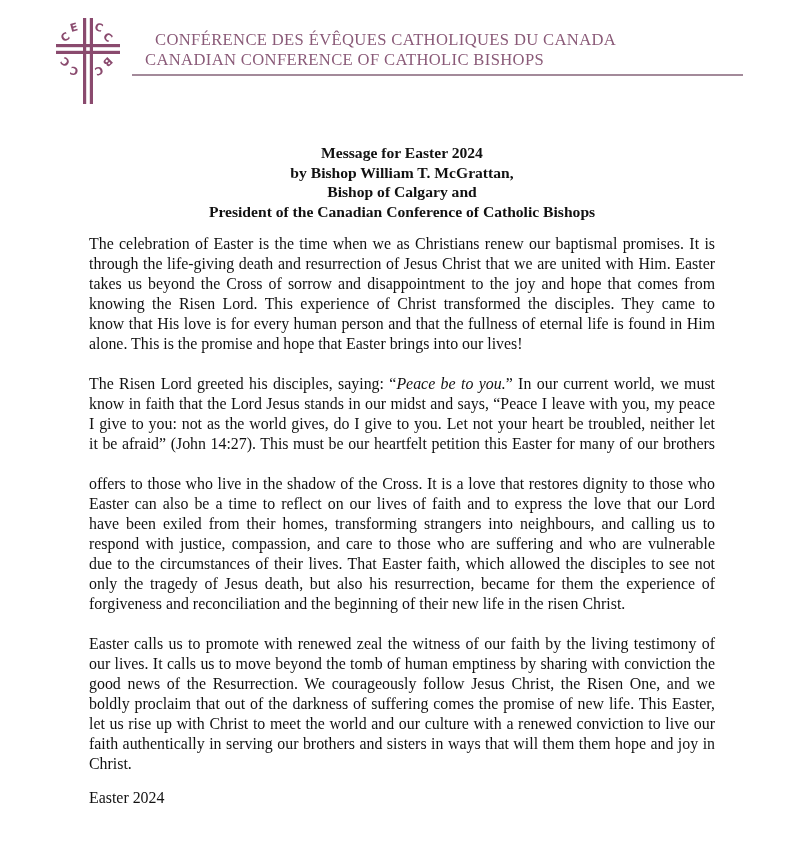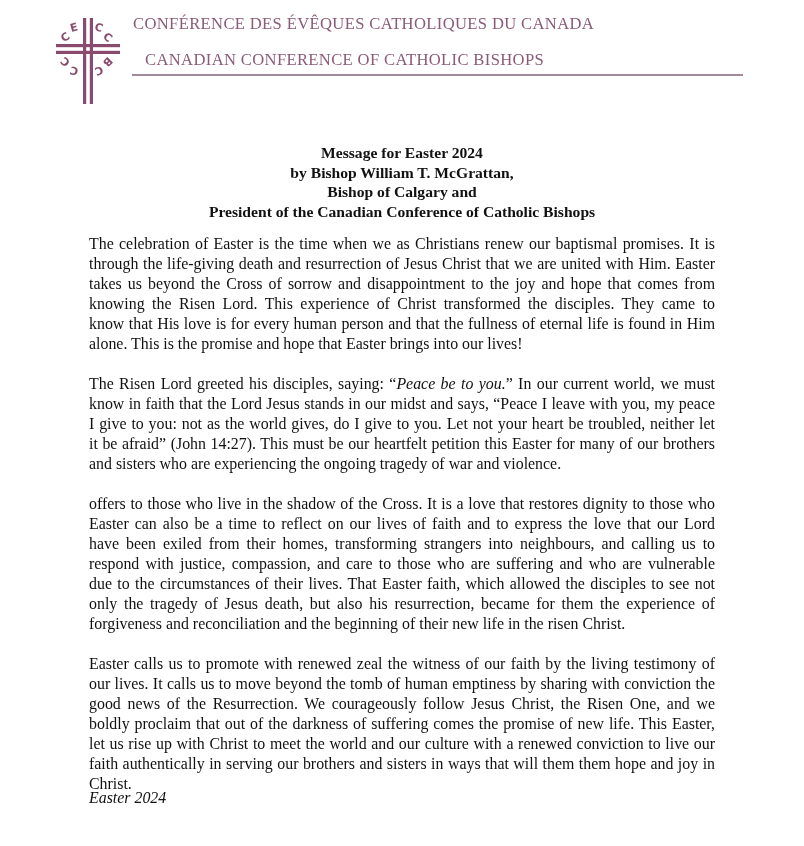--- a/index.html
+++ b/index.html
@@ -6,37 +6,37 @@
     body {
       width: 804px; height: 846px; position: relative; overflow: hidden;
       font-family: "Liberation Serif", "DejaVu Serif", serif; color: #111;
     }
     .letterhead { position: absolute; left: 0; top: 0; width: 804px; height: 110px; }
     .logo { position: absolute; left: 56px; top: 18px; width: 64px; height: 86px; }
     .org-line {
       position: absolute; left: 133px; font-size: 16.6px; letter-spacing: 0.35px;
       color: #8a5a78; white-space: nowrap; font-family: "Liberation Serif", "DejaVu Serif", serif;
     }
-    .org-fr { top: 14px; }
+    .org-fr { top: 30px; margin-left: 22px; }
     .org-en { top: 50px; margin-left: 12px; }
     .rule { position: absolute; left: 132px; top: 74px; width: 611px; height: 2px; background: #a38a9a; }
     .title-block {
       position: absolute; left: 0; top: 143px; width: 804px; text-align: center;
       font-weight: bold; font-size: 15.6px; line-height: 19.5px;
     }
     .title-block div { white-space: nowrap; }
     .body {
       position: absolute; left: 89px; top: 234px; width: 626px;
       font-size: 15.9px; line-height: 20px; text-align: justify;
     }
     .body p { margin: 0 0 20px 0; }
     .body .line { display: block; text-align: justify; text-align-last: justify; white-space: nowrap; }
     .body .line.last { text-align-last: left; }
     .body .line { white-space: normal; }
-    .closing { position: absolute; left: 89px; top: 789px; font-size: 15.9px; font-style: italic; }
+    .closing { position: absolute; left: 89px; top: 789px; font-size: 15.9px; }
   </style>
 </head>
 <body>
 
 <div class="letterhead">
   <svg class="logo" viewBox="0 0 64 86">
     <g fill="none" stroke="#8a4a6e">
 
       <rect x="27" y="0" width="3.2" height="86" fill="#8a4a6e" stroke="none"></rect>
       <rect x="33.8" y="0" width="3.2" height="86" fill="#8a4a6e" stroke="none"></rect>
@@ -74,21 +74,20 @@
     <span class="line">takes us beyond the Cross of sorrow and disappointment to the joy and hope that comes from</span>
     <span class="line">knowing the Risen Lord. This experience of Christ transformed the disciples. They came to</span>
     <span class="line">know that His love is for every human person and that the fullness of eternal life is found in Him</span>
     <span class="line last">alone. This is the promise and hope that Easter brings into our lives!</span>
   </p>
   <p>
     <span class="line"><span>The Risen Lord greeted his disciples, saying: “</span><em>Peace be to you.</em><span>” In our current world, we must</span></span>
     <span class="line">know in faith that the Lord Jesus stands in our midst and says, “Peace I leave with you, my peace</span>
     <span class="line">I give to you: not as the world gives, do I give to you. Let not your heart be troubled, neither let</span>
     <span class="line">it be afraid” (John 14:27). This must be our heartfelt petition this Easter for many of our brothers</span>
-    <span class="line last">and sisters who are experiencing the ongoing tragedy of war and violence.</span>
   </p>
   <p>
     <span class="line">offers to those who live in the shadow of the Cross. It is a love that restores dignity to those who</span>
     <span class="line">Easter can also be a time to reflect on our lives of faith and to express the love that our Lord</span>
     <span class="line">have been exiled from their homes, transforming strangers into neighbours, and calling us to</span>
     <span class="line">respond with justice, compassion, and care to those who are suffering and who are vulnerable</span>
     <span class="line">due to the circumstances of their lives. That Easter faith, which allowed the disciples to see not</span>
     <span class="line">only the tragedy of Jesus death, but also his resurrection, became for them the experience of</span>
     <span class="line last">forgiveness and reconciliation and the beginning of their new life in the risen Christ.</span>
   </p>

